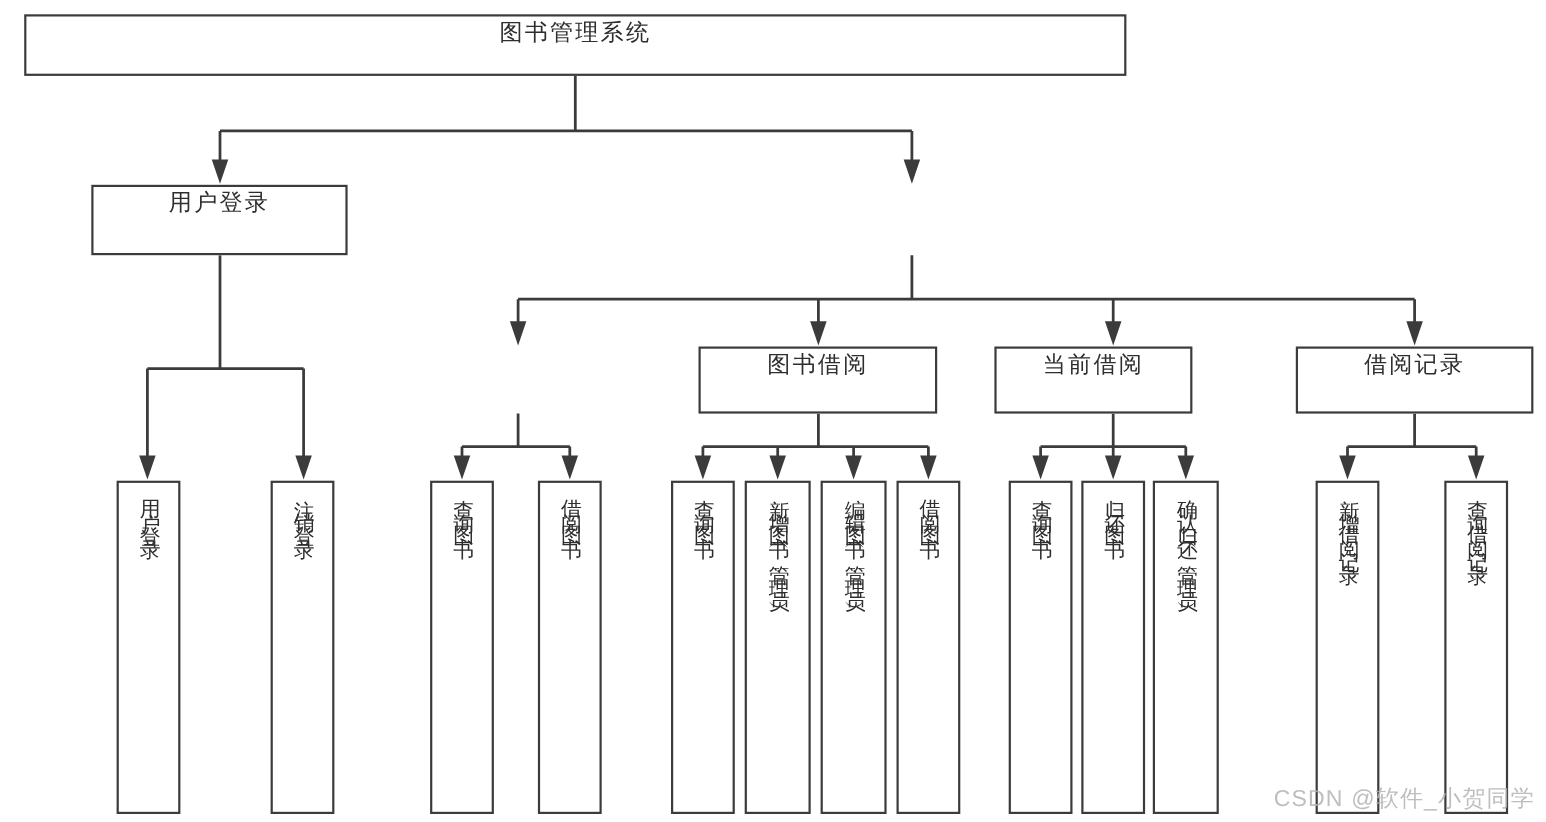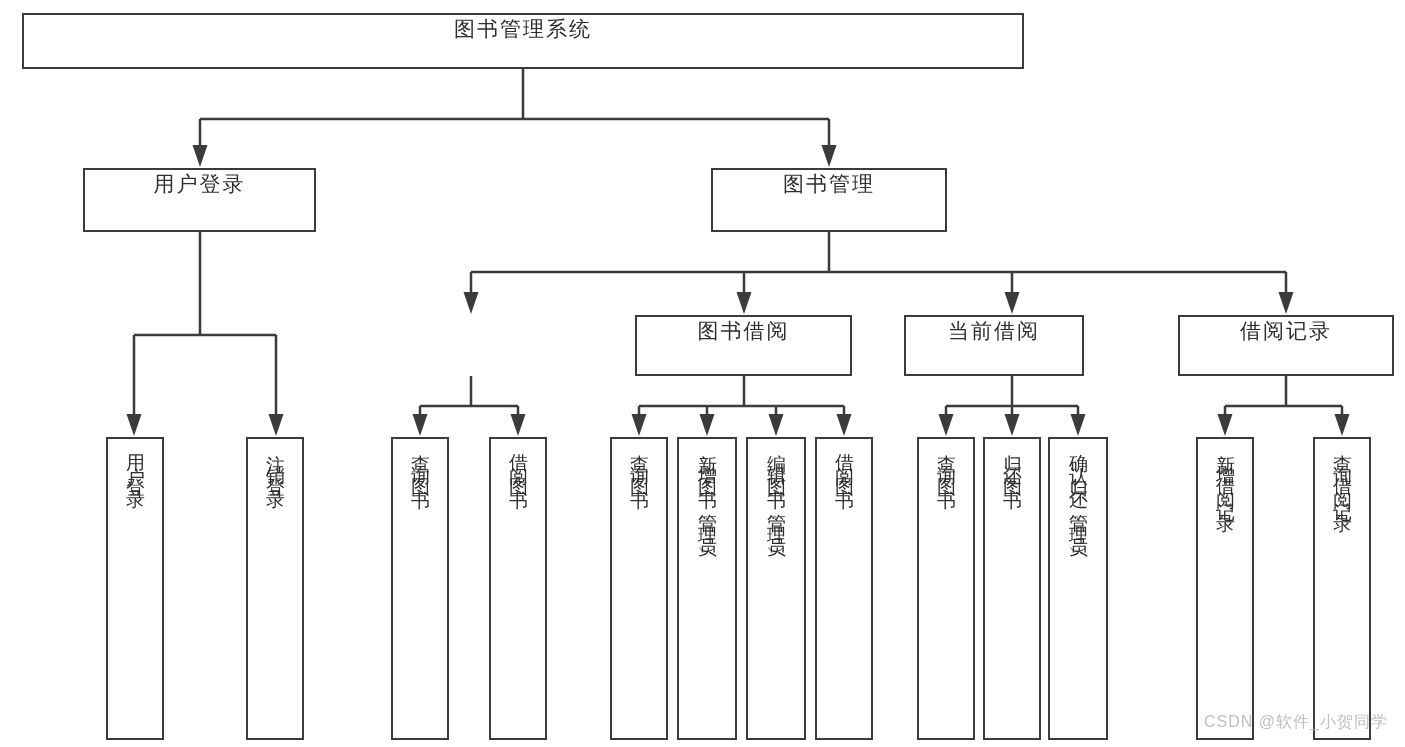--- a/index.html
+++ b/index.html
@@ -40,23 +40,23 @@
   .node.v span {
     writing-mode: vertical-rl;
     text-orientation: mixed;
     font-size: 19px;
     letter-spacing: 12px;
     line-height: 1.1;
     white-space: nowrap;
   }
   #watermark {
     position: absolute;
-    left: 1204px;
+    left: 1158px;
     top: 712px;
-    font-size: 16px;
+    font-size: 21px;
     letter-spacing: 1px;
     color: #b3b3b3;
     opacity: 0.85;
     white-space: nowrap;
     z-index: 3;
   }
 </style>
 </head>
 <body>
 
@@ -101,23 +101,20 @@
       <polygon points="1334.5,414 1349.5,414 1342,436"></polygon>
     </g>
   </svg>
 
   <div class="node h" style="left:22px; top:13px; width:1002px; height:56px;">
     <span>图书管理系统</span>
   </div>
 
   <div class="node h" style="left:83px; top:168px; width:233px; height:64px;">
     <span>用户登录</span>
-  </div>
-  <div class="node h" style="left:711px; top:168px; width:236px; height:64px;">
-    <span>图书管理</span>
   </div>
 
   <div class="node h" style="left:635px; top:315px; width:217px; height:61px;">
     <span>图书借阅</span>
   </div>
   <div class="node h" style="left:904px; top:315px; width:180px; height:61px;">
     <span>当前借阅</span>
   </div>
   <div class="node h" style="left:1178px; top:315px; width:216px; height:61px;">
     <span>借阅记录</span>

